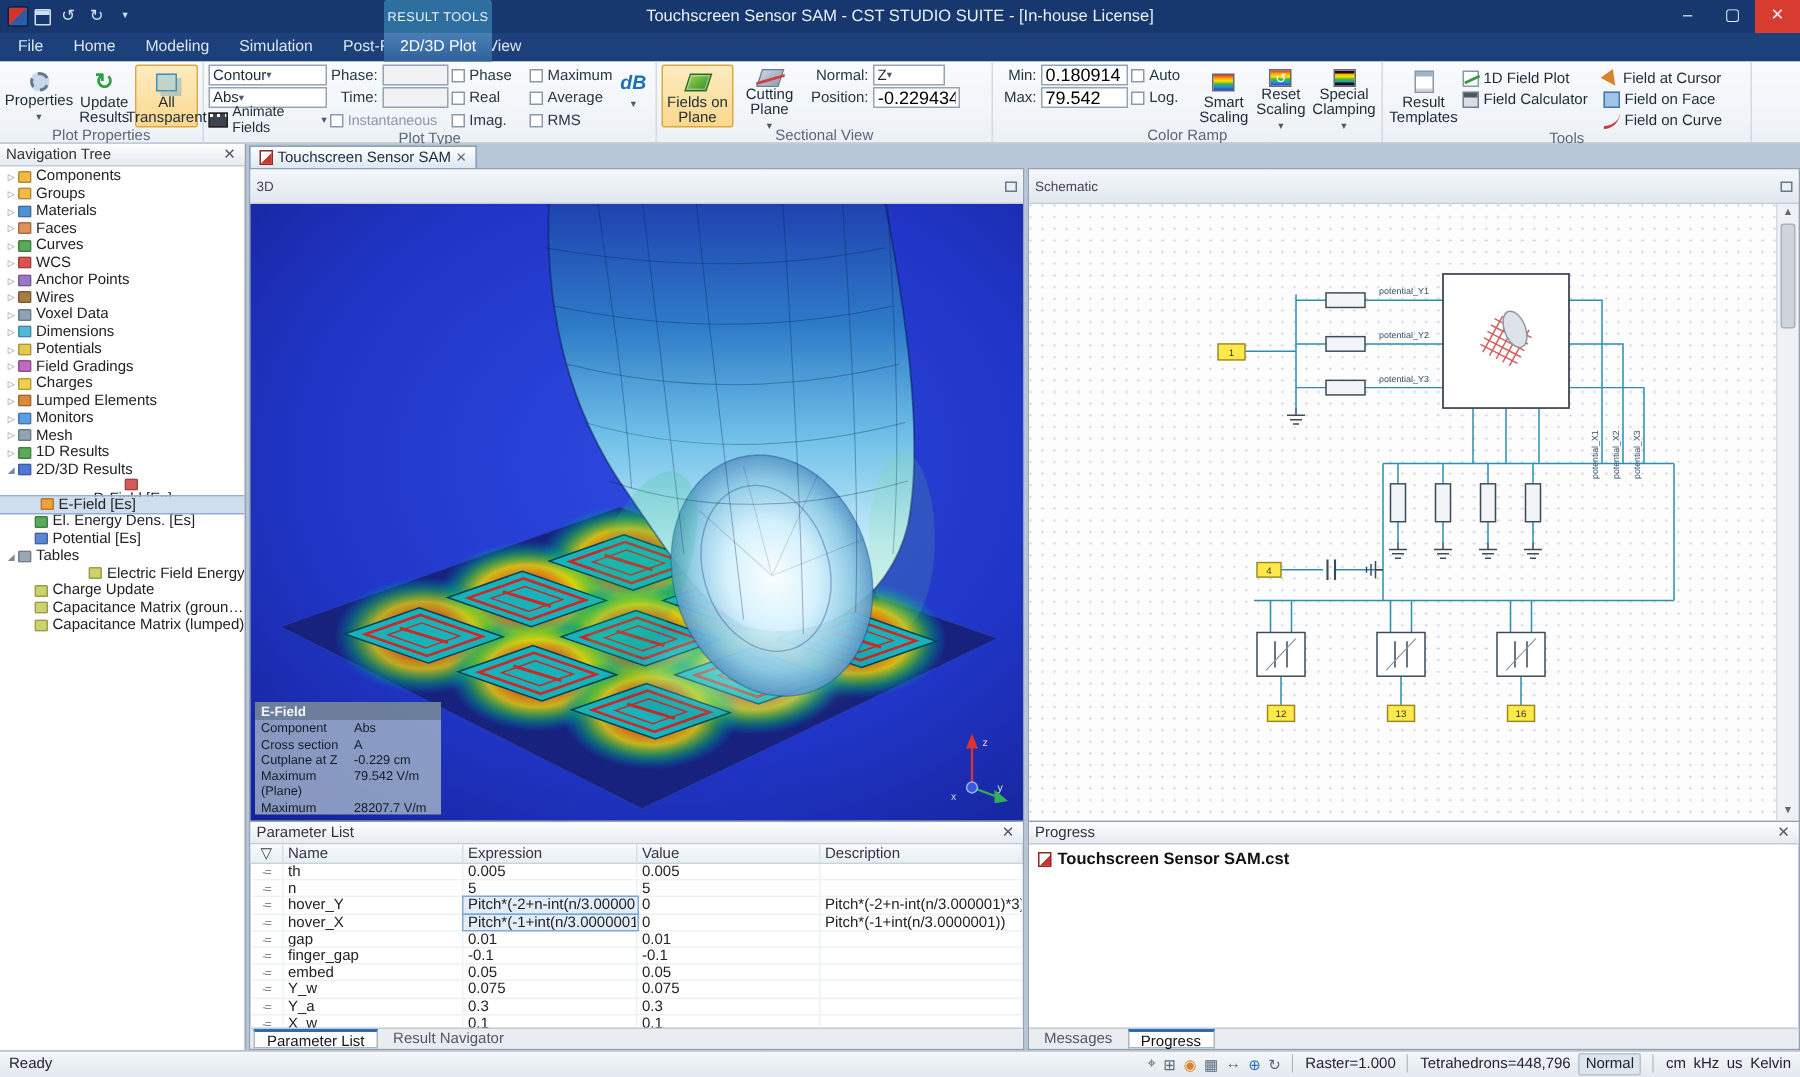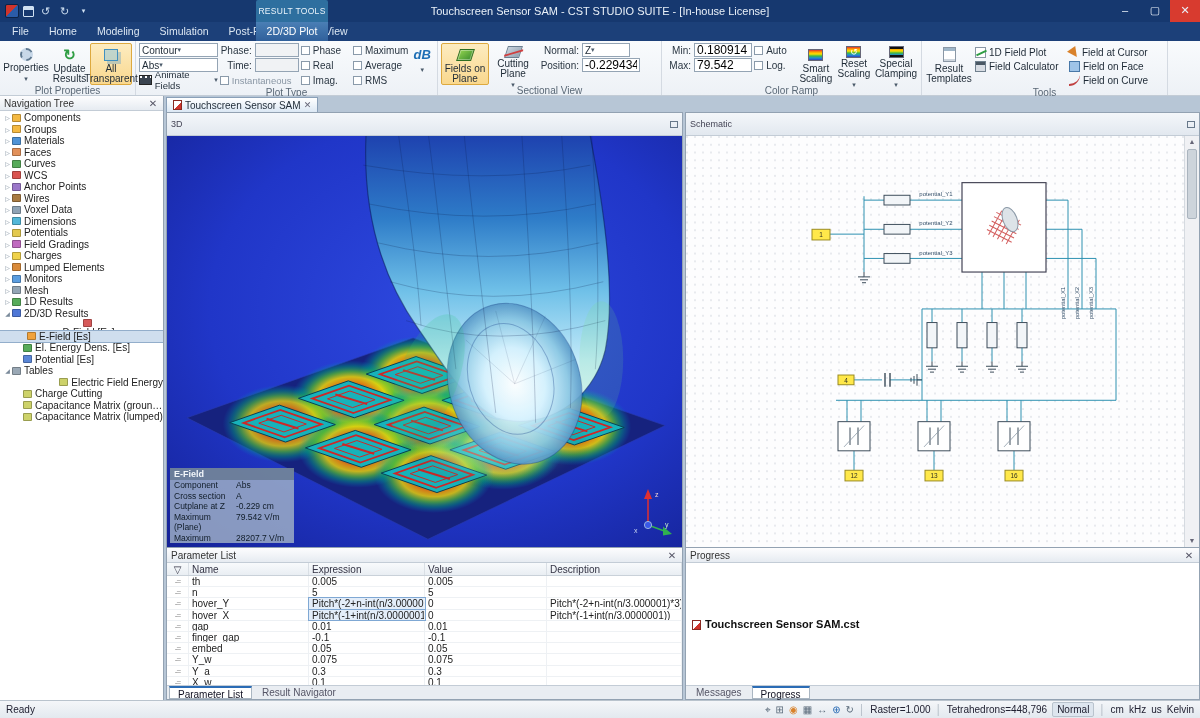--- a/index.html
+++ b/index.html
@@ -126,21 +126,21 @@
   .rspacer { height:16px; }
   .schemwin { height:436px; border:1px solid #93a2b2; background:#fff; display:flex; flex-direction:column; }
   .schembody { flex:1; display:flex; overflow:hidden; }
   .schemcanvas { flex:1; position:relative; }
   .schemcanvas svg { position:absolute; left:0; top:0; width:100%; height:100%; }
   .vsb { width:15px; background:#f0f1f4; border-left:1px solid #d5dae0; display:flex; flex-direction:column; font-size:7px; color:#667; }
   .vsb .a { height:12px; text-align:center; line-height:12px; }
   .vsb .thumb { height:70px; margin:1px 2px; background:#cdd4db; border:1px solid #aab4be; border-radius:2px; }
   .vsb .sp { flex:1; }
   .progresspanel { height:152px; border:1px solid #93a2b2; border-top:none; background:#fff; display:flex; flex-direction:column; }
-  .progbody { flex:1; padding:4px 6px; display:flex; align-items:center; gap:4px; font-size:11px; font-weight:bold; color:#111; }
+  .progbody { flex:1; padding:4px 6px; display:flex; align-items:flex-start; gap:4px; font-size:11px; font-weight:bold; color:#111; }
 
   
   .statusbar { position:absolute; left:0; top:700px; width:1200px; height:18px; background:linear-gradient(#f4f6f9,#e3e9ef); border-top:1px solid #b9c3cd; display:flex; align-items:center; font-size:10px; color:#223; }
   .sready { padding-left:6px; }
   .sright { margin-left:auto; display:flex; align-items:center; gap:5px; padding-right:6px; }
   .sic { font-size:10px; color:#5a6a7a; }
   .ssep { color:#aab4be; }
   .chip { background:#dde5ee; border:1px solid #b9c3cd; padding:0 4px; line-height:13px; border-radius:2px; }
 </style>
 </head>
@@ -511,21 +511,21 @@
     <span class="tl">Tables</span>
   </div>
           <div class="tree-item" style="padding-left: 14px; justify-content: flex-end;">
     <span class="tw"></span>
     <span class="ti" style="background: rgb(205, 210, 106);"></span>
     <span class="tl">Electric Field Energy</span>
   </div>
           <div class="tree-item" style="padding-left: 14px;">
     <span class="tw"></span>
     <span class="ti" style="background: rgb(205, 210, 106);"></span>
-    <span class="tl">Charge Cutting</span>
+    <span class="tl">Charge Update</span>
   </div>
           <div class="tree-item" style="padding-left: 14px;">
     <span class="tw"></span>
     <span class="ti" style="background: rgb(205, 210, 106);"></span>
     <span class="tl">Capacitance Matrix (grounded)</span>
   </div>
           <div class="tree-item" style="padding-left: 14px;">
     <span class="tw"></span>
     <span class="ti" style="background: rgb(205, 210, 106);"></span>
     <span class="tl">Capacitance Matrix (lumped)</span>

